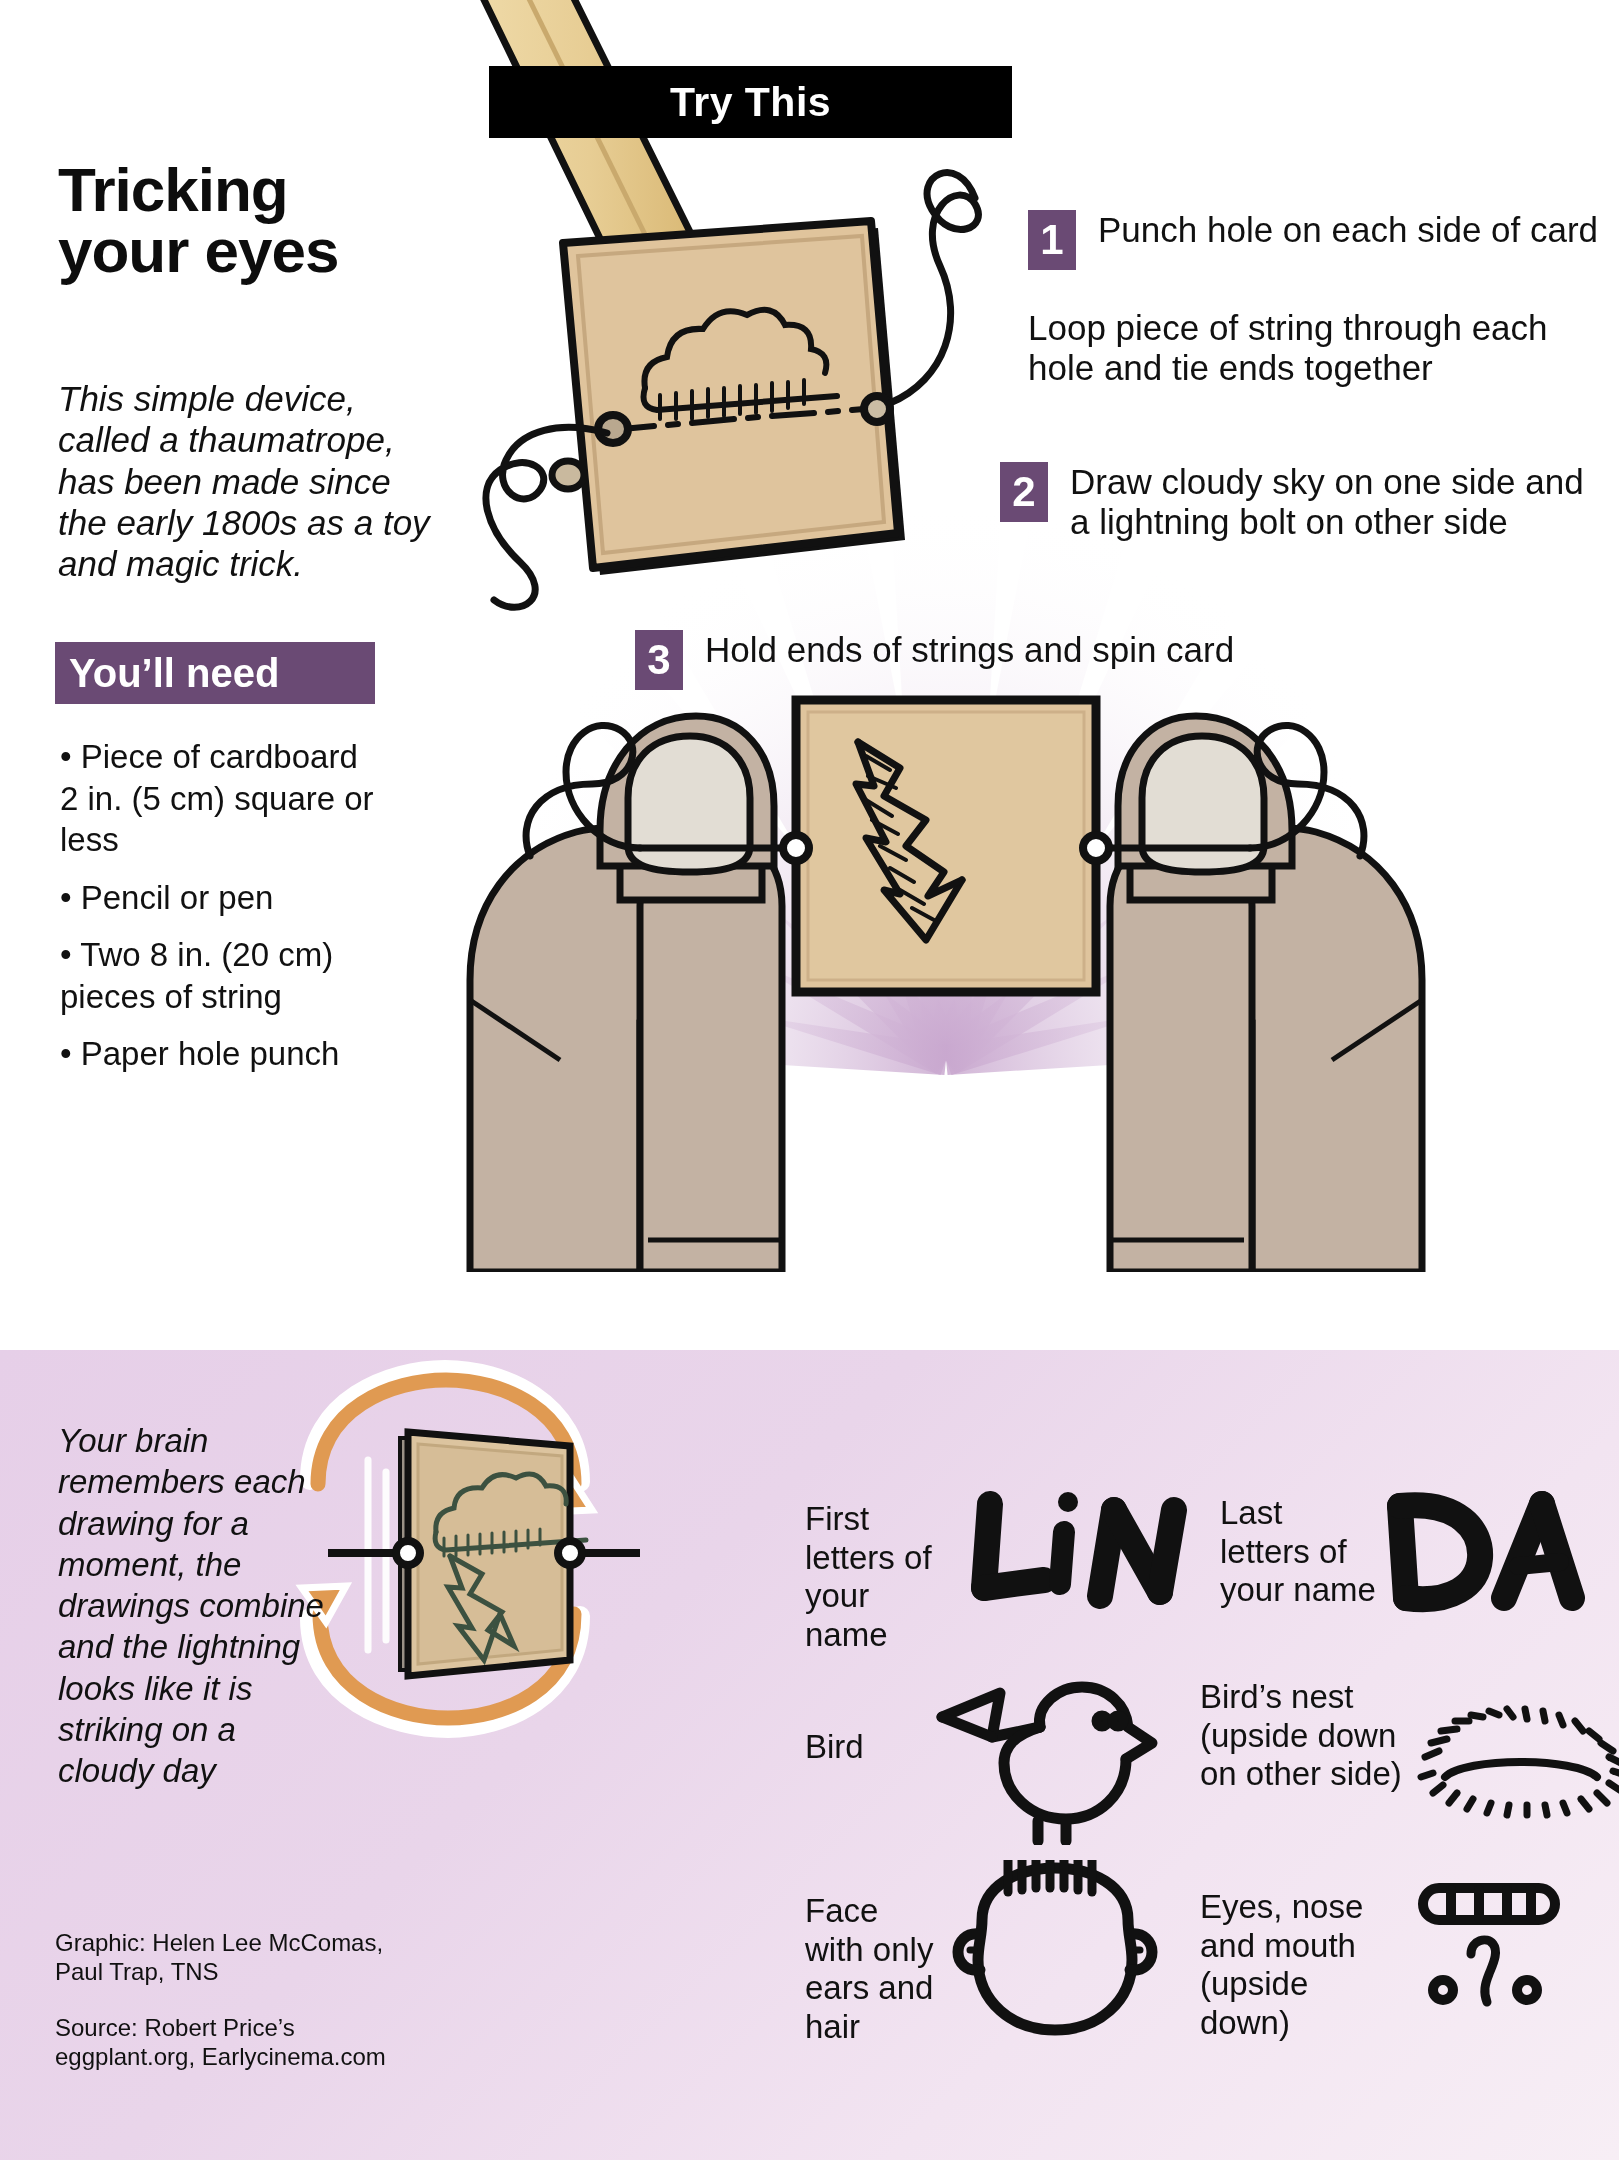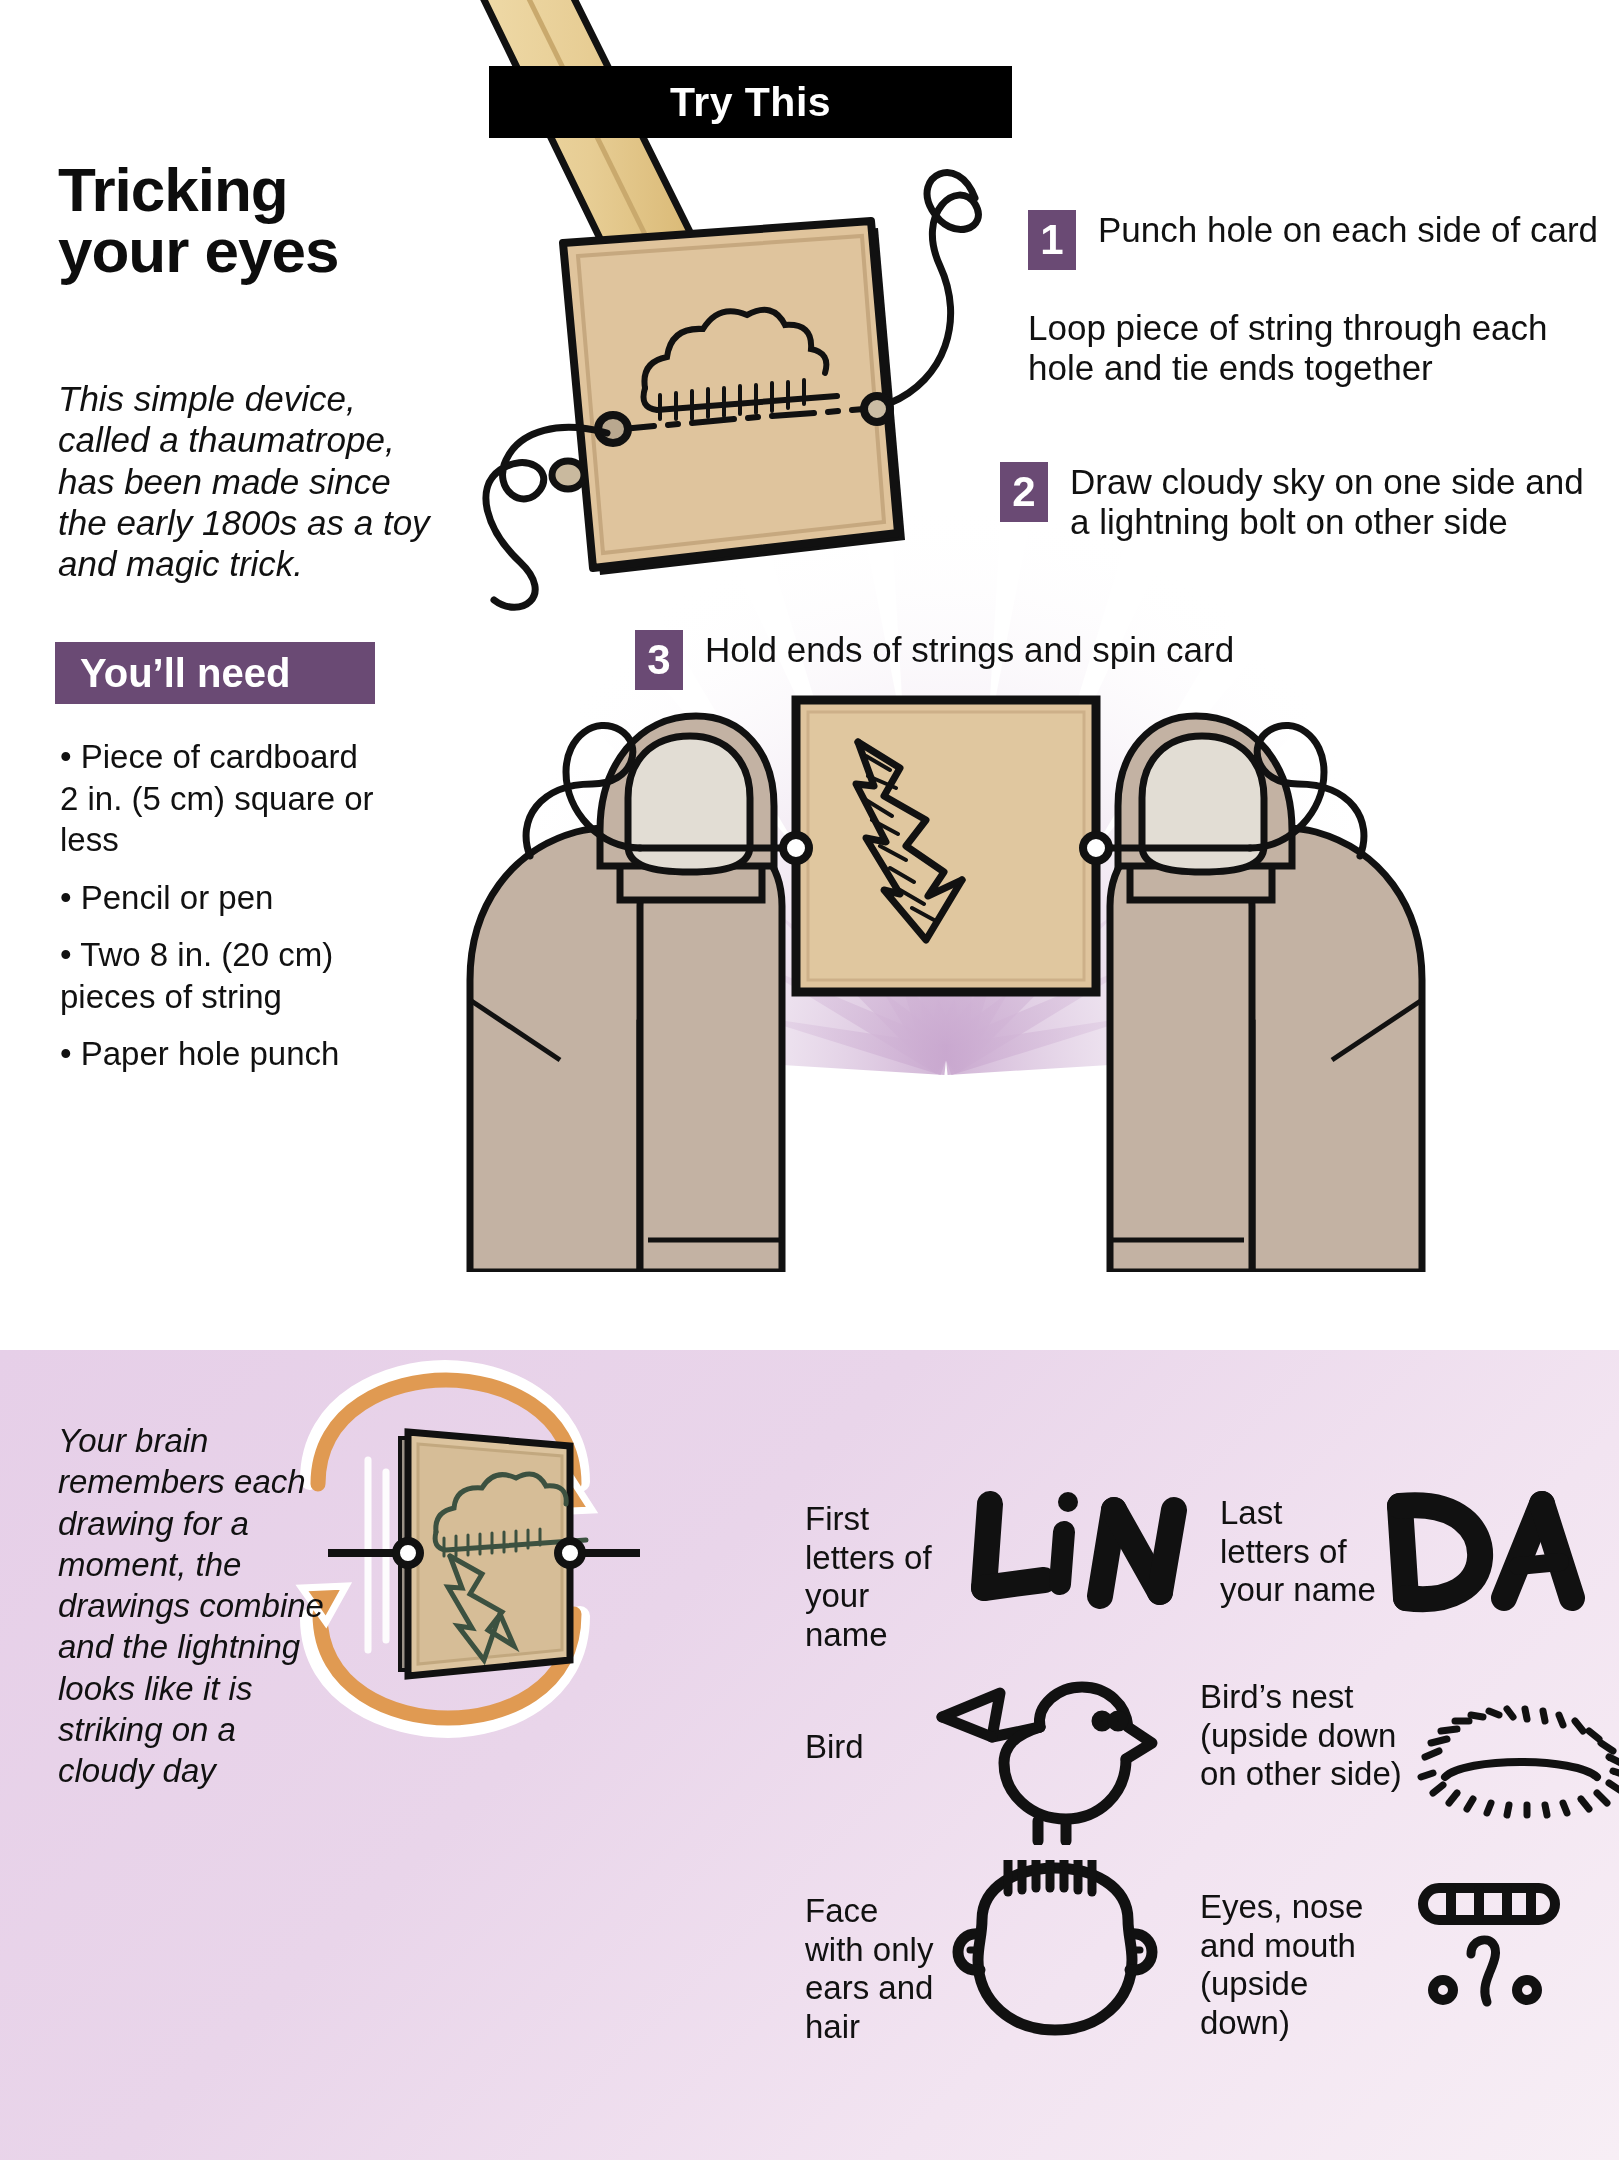--- a/index.html
+++ b/index.html
@@ -35,21 +35,21 @@
   .subtitle{
     position:absolute; left:58px; top:378px; width:380px;
     font-style:italic; font-size:35px; line-height:1.18; color:#111;
   }
 
   
   .need-head{
     position:absolute; left:55px; top:642px; width:320px; height:62px;
     background:#6a4a74; display:flex; align-items:center;
   }
-  .need-head span{ color:#fff; font-weight:bold; font-size:40px; padding-left:25px; }
+  .need-head span{ color:#fff; font-weight:bold; font-size:40px; padding-left:14px; }
   .need-list{ position:absolute; left:52px; top:728px; width:340px; }
   .need-list li{ list-style:none; font-size:33px; line-height:1.26; color:#111; margin-bottom:16px; }
   .need-list ul{ margin:8px; padding:0; }
   .need-list li::before{ content:"• "; }
 
   
   .step{ position:absolute; display:flex; align-items:flex-start; }
   .step .num{
     width:48px; height:60px; background:#6a4a74; color:#fff;
     font-weight:bold; font-size:42px; display:flex; align-items:center; justify-content:center;
@@ -325,20 +325,26 @@
       </g>
 
       <line x1="88" y1="193" x2="168" y2="193" stroke="#111" stroke-width="8"></line>
       <circle cx="168" cy="193" r="12" fill="#fff" stroke="#111" stroke-width="8"></circle>
       <line x1="330" y1="193" x2="400" y2="193" stroke="#111" stroke-width="8"></line>
       <circle cx="330" cy="193" r="12" fill="#fff" stroke="#111" stroke-width="8"></circle>
     </svg>
 
     <div class="brain-text">Your brain remembers each drawing for a moment, the drawings combine and the lightning looks like it is striking on a cloudy day</div>
 
+    <div class="credit">
+      <div class="blk" style="white-space:pre-line">Graphic: Helen Lee McComas,
+Paul Trap, TNS</div>
+      <div class="blk" style="white-space:pre-line">Source: Robert Price’s
+eggplant.org, Earlycinema.com</div>
+    </div>
 
 
     <div class="combo-row r1">
       <div class="cell combo-label" style="left:0;top:10px;width:150px;">First letters of your name</div>
       <div class="cell" style="left:155px;top:-10px;">
         <svg width="240" height="150" viewBox="0 0 240 150">
           <g stroke="#111" stroke-linecap="round" fill="none">
             <path d="M30,24 L24,108" stroke-width="26"></path>
             <path d="M24,108 L84,100" stroke-width="26"></path>
             <path d="M104,52 L100,104" stroke-width="22"></path>

